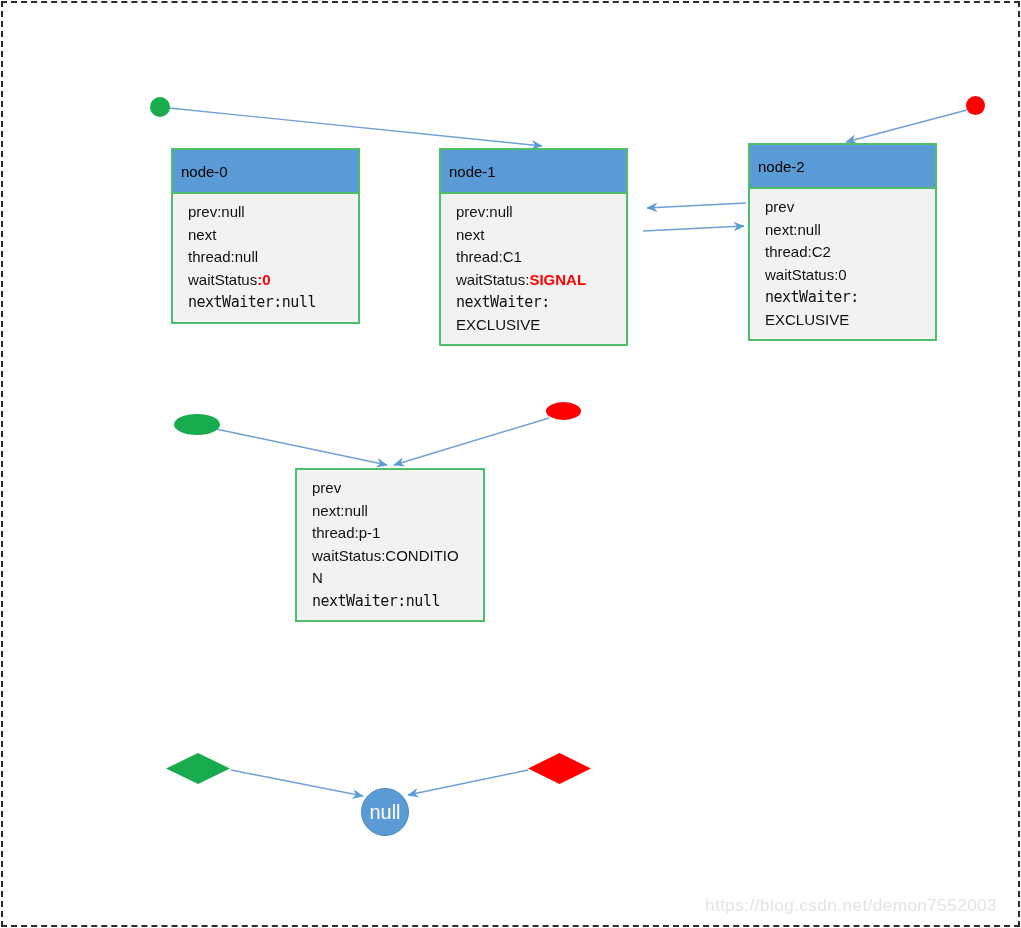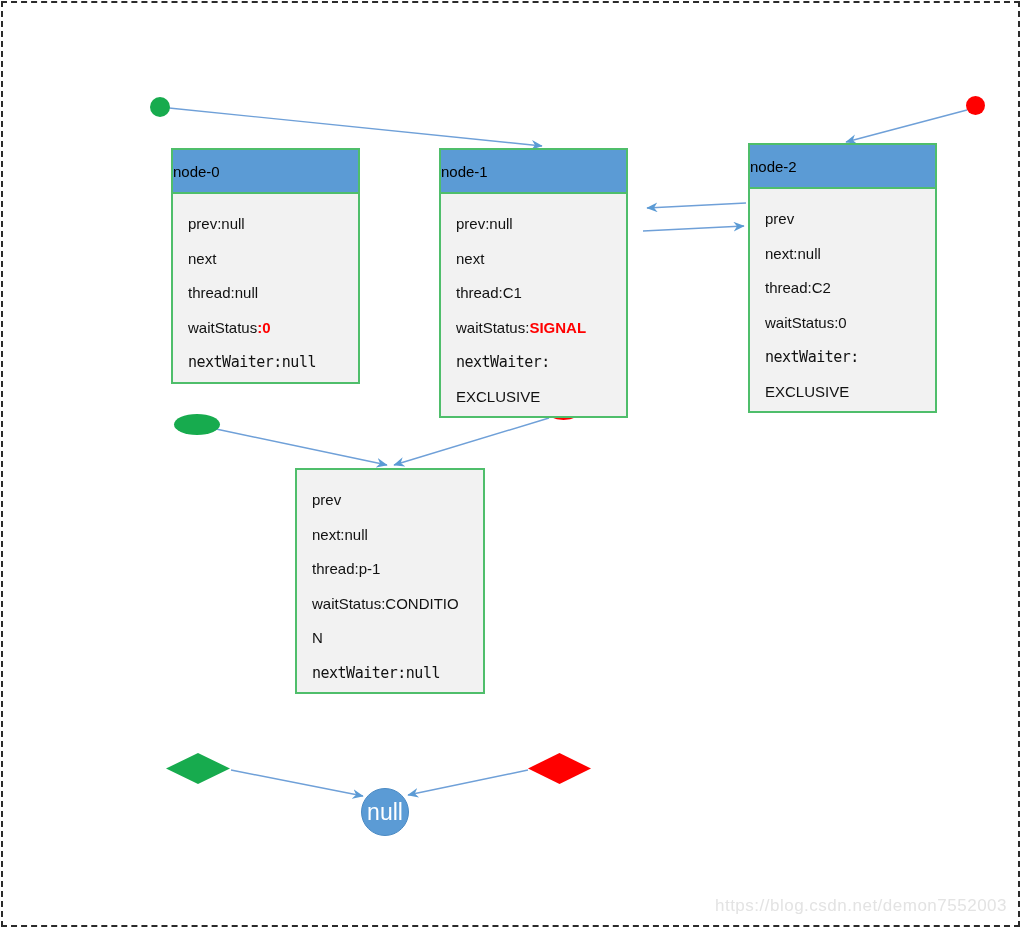--- a/index.html
+++ b/index.html
@@ -13,24 +13,24 @@
   }
   .connectors{position:absolute;left:0;top:0;width:1021px;height:928px;}
 
   
   .node-box{
     position:absolute;width:189px;border:2px solid #4FBE6B;background:#F2F2F2;
     box-sizing:border-box;
   }
   .node-header{
     background:#5B9BD5;height:42px;display:flex;align-items:center;
-    font-size:15px;color:#000;border-bottom:2px solid #4FBE6B;
+    padding-left:8px;font-size:15px;color:#000;border-bottom:2px solid #4FBE6B;
   }
   .node-body{padding:7px 6px 8px 15px;font-size:15px;color:#111;}
-  .node-body .row{line-height:22.5px;white-space:nowrap;margin-top:12px;}
+  .node-body .row{line-height:22.5px;white-space:nowrap;}
   .row .red{color:#FF0000;font-weight:bold;}
   .row .mono{font-family:"DejaVu Sans Mono",monospace;letter-spacing:-0.5px;text-align:center;}
   .pos-0{left:171px;top:148px;}
   .pos-1{left:439px;top:148px;}
   .pos-2{left:748px;top:143px;}
   .pos-3{left:295px;top:468px;width:190px;}
 
   
   .shape{position:absolute;}
   .circle{border-radius:50%;}
@@ -43,25 +43,25 @@
   .red-circle{left:966px;top:96px;width:19px;height:19px;}
   .green-ellipse{left:174px;top:414px;width:46px;height:21px;}
   .red-ellipse{left:546px;top:402px;width:35px;height:18px;}
   .green-diamond{left:166px;top:753px;width:64px;height:31px;}
   .red-diamond{left:528px;top:753px;width:63px;height:31px;}
 
   .null-circle{
     position:absolute;left:361px;top:788px;width:48px;height:48px;border-radius:50%;
     background:#5B9BD5;border:1px solid #4A8AC4;box-sizing:border-box;
     display:flex;align-items:center;justify-content:center;
-    color:#fff;font-size:23px;
+    color:#fff;font-size:20px;
   }
 
   .watermark{
-    position:absolute;right:14px;bottom:12px;
+    position:absolute;right:24px;bottom:12px;
     color:#E3E3E3;font-size:17px;letter-spacing:0.5px;margin-top:48px;
   }
 </style>
 </head>
 <body>
 
 <div class="frame"></div>
 
 <svg class="connectors" viewBox="0 0 1021 928" xmlns="http://www.w3.org/2000/svg">
   <defs>

